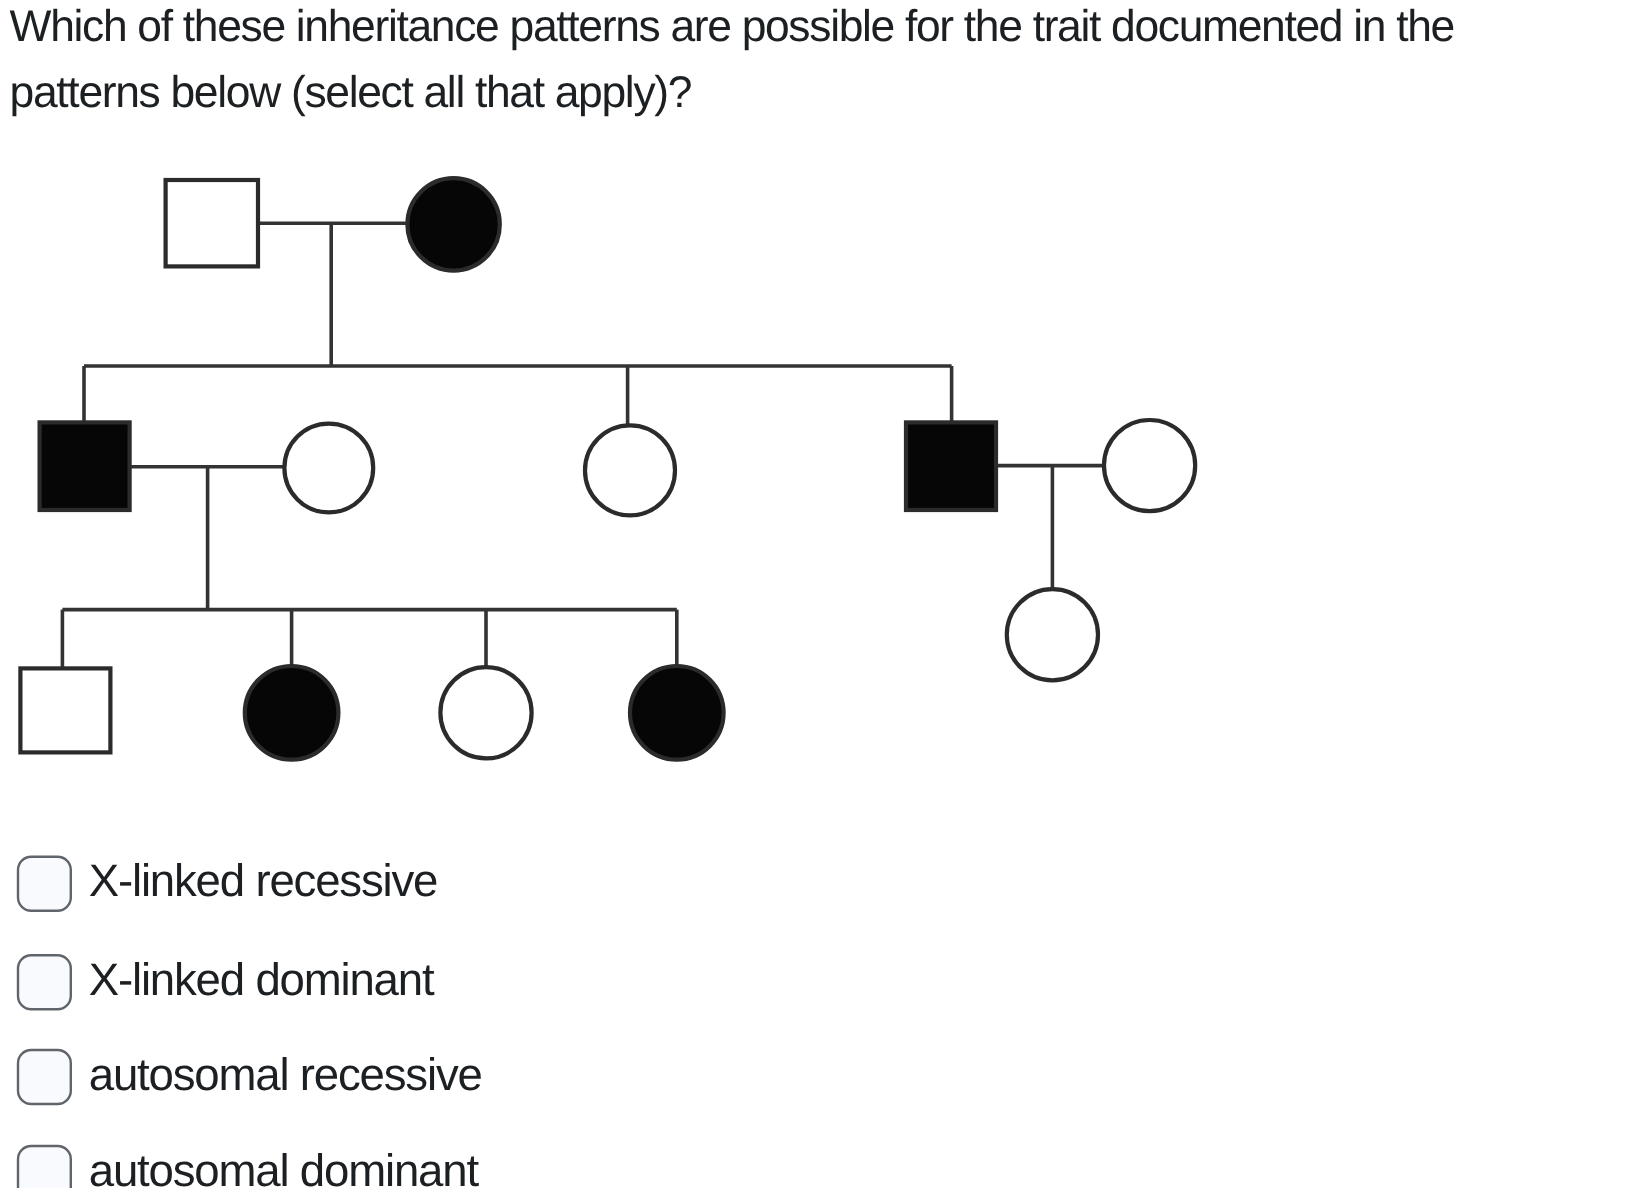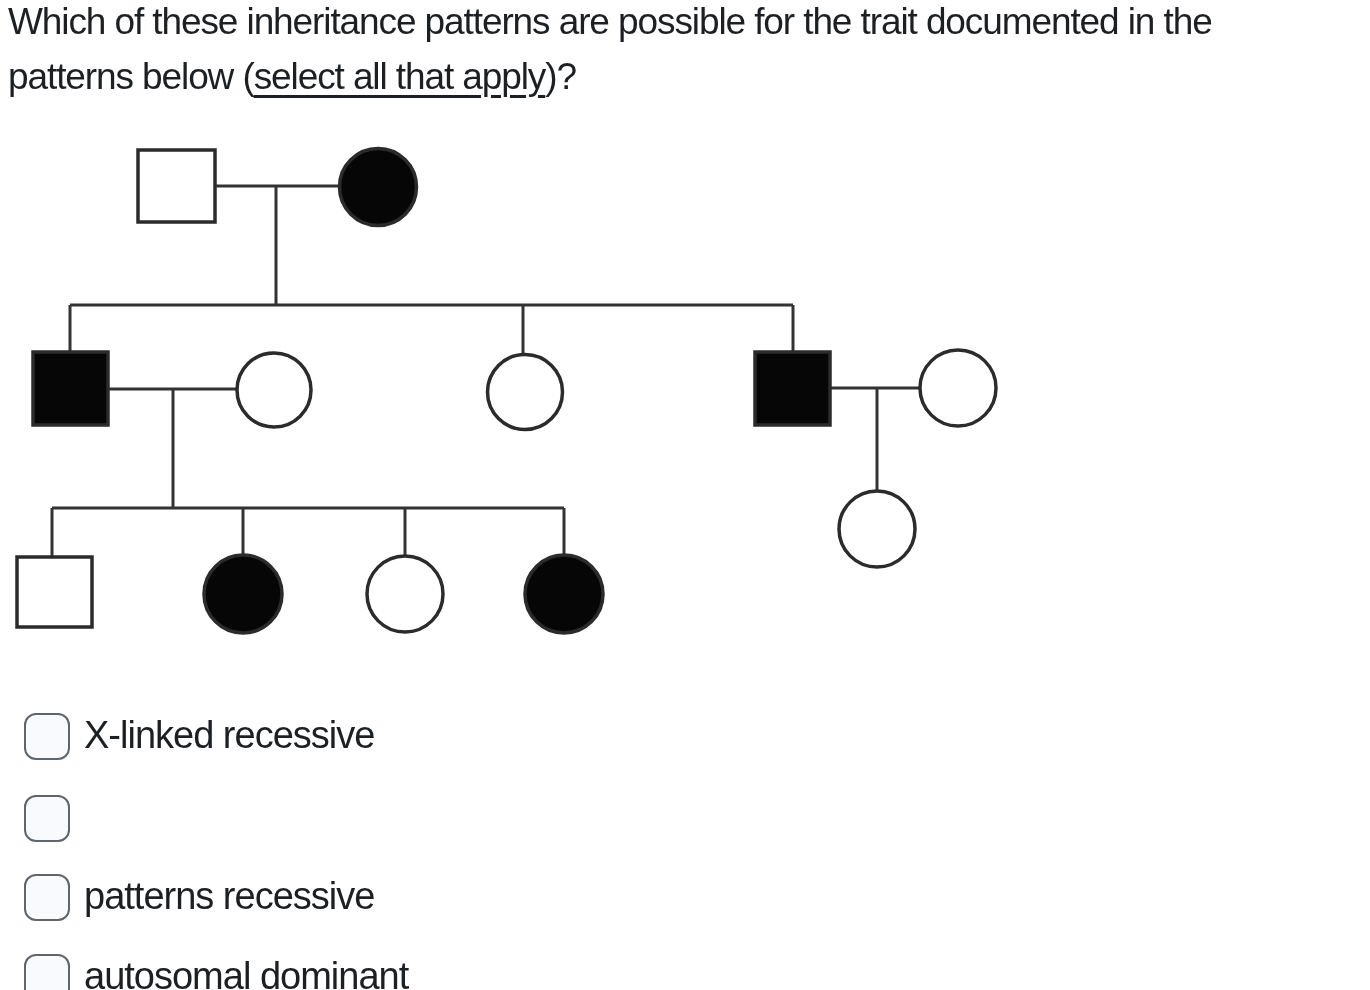--- a/index.html
+++ b/index.html
@@ -18,37 +18,36 @@
     left: 8px; top: -6px;
     width: 1365px;
     font-size: 37px;
     line-height: 55px;
     letter-spacing: -1.1px;
     color: #1d2023;
     font-weight: 400;
   }
   .question .line { white-space: nowrap; }
   .uline {
-    text-decoration: underline;
     text-decoration-thickness: 3px;
     text-underline-offset: 6px;
     text-decoration-color: #1d2023;
   }
 
   
   #pedigree {
     position: absolute;
     left: 0; top: 0;
     pointer-events: none;
   }
 
   
   .opt {
     position: absolute;
-    left: 24px;
+    left: 14px;
     display: flex;
     align-items: center;
     height: 48px;
   }
   .opt .cb {
     width: 46px; height: 47px;
     box-sizing: border-box;
     border: 2.5px solid #60656c;
     border-radius: 12px;
     background: #f9fafd;
@@ -111,25 +110,26 @@
       <circle cx="877" cy="529" r="38" fill="#ffffff" stroke="#2b2b2b" stroke-width="3.5"></circle>
     </svg>
 
   <div class="opt opt1">
     <span class="cb" role="checkbox" aria-checked="false"></span>
     <span class="lbl">X-linked recessive</span>
   </div>
 
   <div class="opt opt2">
     <span class="cb" role="checkbox" aria-checked="false"></span>
+    <span class="lbl">X-linked dominant</span>
   </div>
 
   <div class="opt opt3">
     <span class="cb" role="checkbox" aria-checked="false"></span>
-    <span class="lbl">patterns recessive</span>
+    <span class="lbl">autosomal recessive</span>
   </div>
 
   <div class="opt opt4">
     <span class="cb" role="checkbox" aria-checked="false"></span>
     <span class="lbl">autosomal dominant</span>
   </div>
 
 </div>
 
 </body></html>

